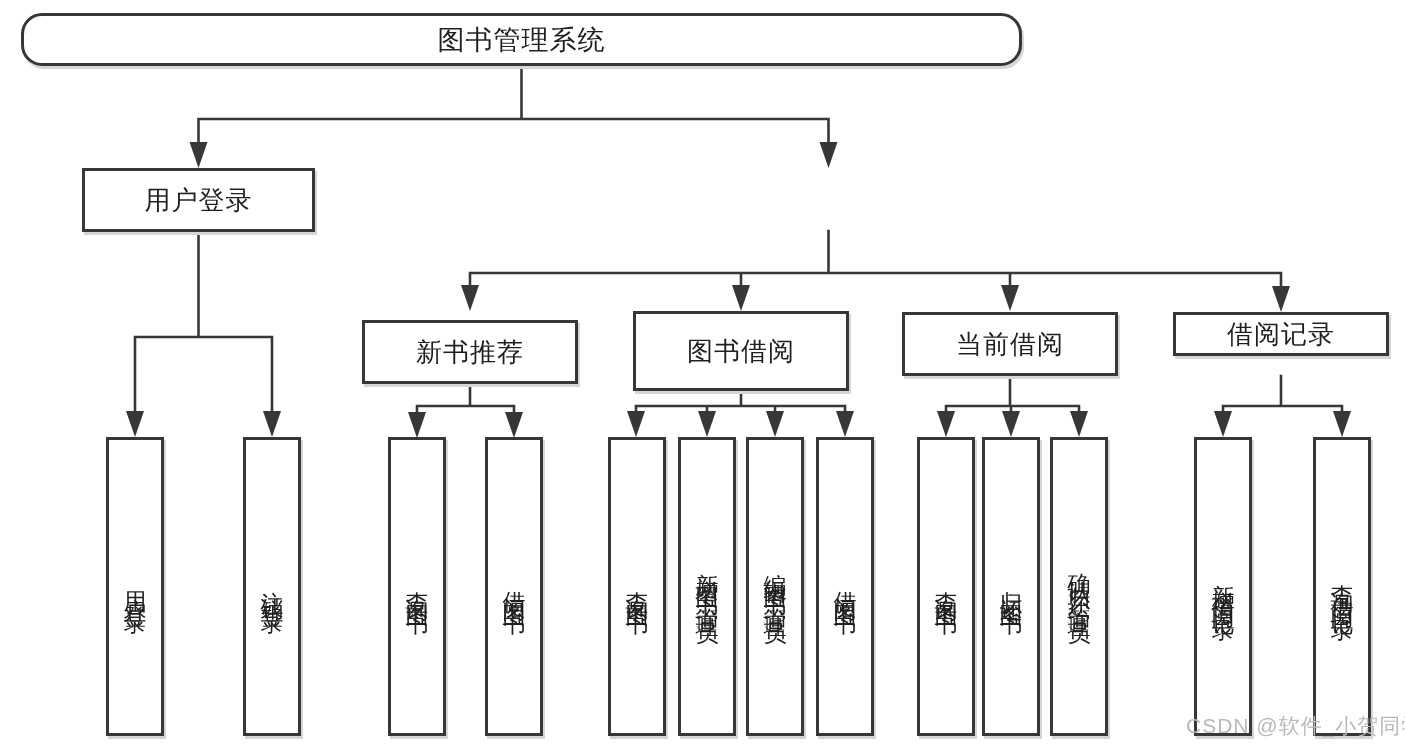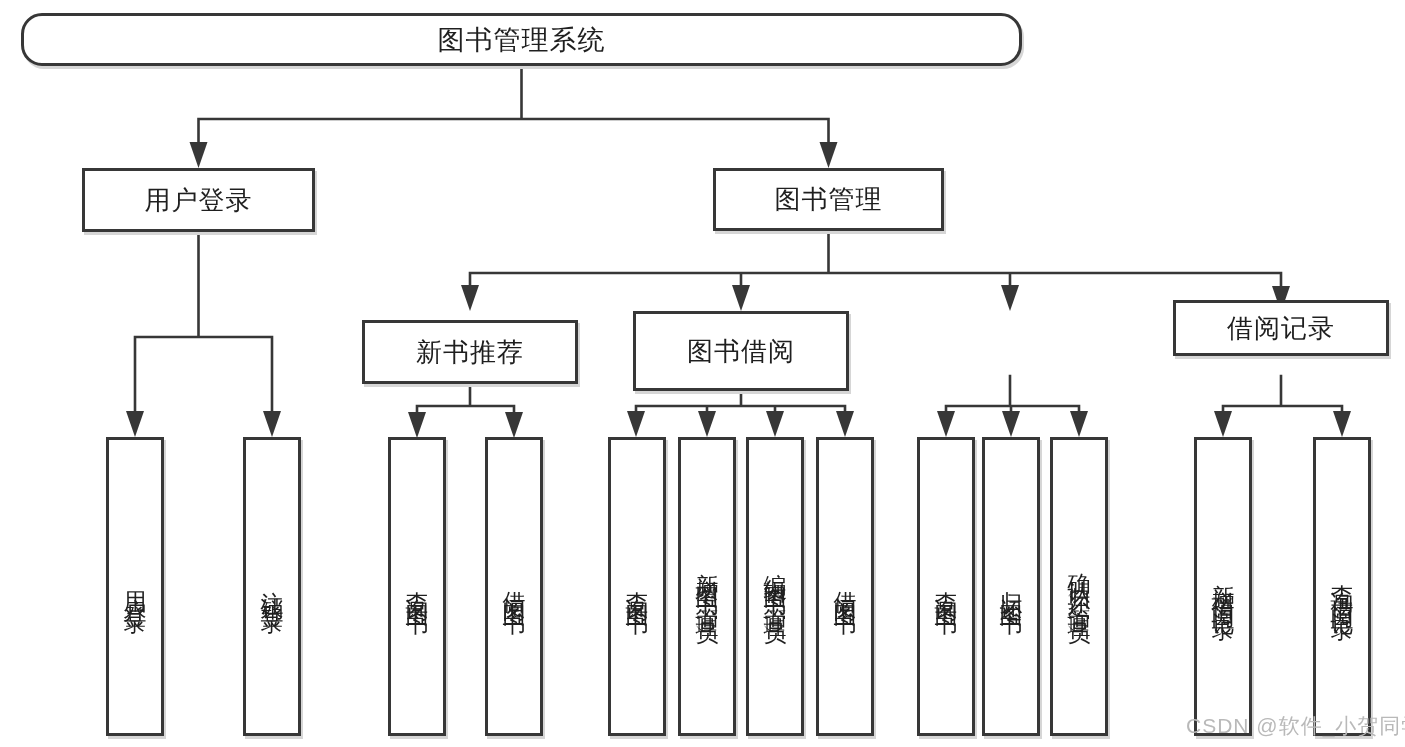--- a/index.html
+++ b/index.html
@@ -34,21 +34,21 @@
   }
   
   .n-root{left:21px;top:13px;width:1001px;height:53px;border-radius:21px;}
   
   .n-user-login{left:82px;top:168px;width:233px;height:64px;}
   .n-book-mgmt{left:713px;top:168px;width:231px;height:63px;}
   
   .n-new-book-rec{left:362px;top:311px;width:216px;height:64px;margin-top:9px;}
   .n-book-borrow{left:633px;top:311px;width:216px;height:80px;}
   .n-current-borrow{left:902px;top:312px;width:216px;height:64px;}
-  .n-borrow-records{left:1173px;top:300px;width:216px;height:56px;}
+  .n-borrow-records{left:1173px;top:312px;width:216px;height:44px;}
   
   .n-a1{left:106px;} .n-a2{left:243px;}
   .n-b1{left:388px;} .n-b2{left:485px;}
   .n-c1{left:608px;} .n-c2{left:678px;} .n-c3{left:746px;} .n-c4{left:816px;}
   .n-d1{left:917px;} .n-d2{left:982px;} .n-d3{left:1050px;}
   .n-e1{left:1194px;} .n-e2{left:1313px;}
   .watermark{
     position:absolute;left:1186px;top:712px;
     font-size:21px;color:var(--wm,#b9b9b9);
     letter-spacing:1px;white-space:nowrap;z-index:5;
@@ -87,29 +87,29 @@
       <polygon points="1333,411 1351,411 1342,437" fill="#373737"></polygon>
     </svg>
 
   <div class="hbox n-root">
     <span>图书管理系统</span>
   </div>
 
   <div class="hbox n-user-login">
     <span>用户登录</span>
   </div>
-  <div class="hbox n-book-mgmt">
-    <span>图书管理</span>
-  </div>
 
   <div class="hbox n-new-book-rec">
     <span>新书推荐</span>
   </div>
   <div class="hbox n-book-borrow">
     <span>图书借阅</span>
+  </div>
+  <div class="hbox n-current-borrow">
+    <span>当前借阅</span>
   </div>
   <div class="hbox n-borrow-records">
     <span>借阅记录</span>
   </div>
 
   <div class="vbox n-a1">
     <span>用户登录</span>
   </div>
   <div class="vbox n-a2">
     <span>注销登录</span>

